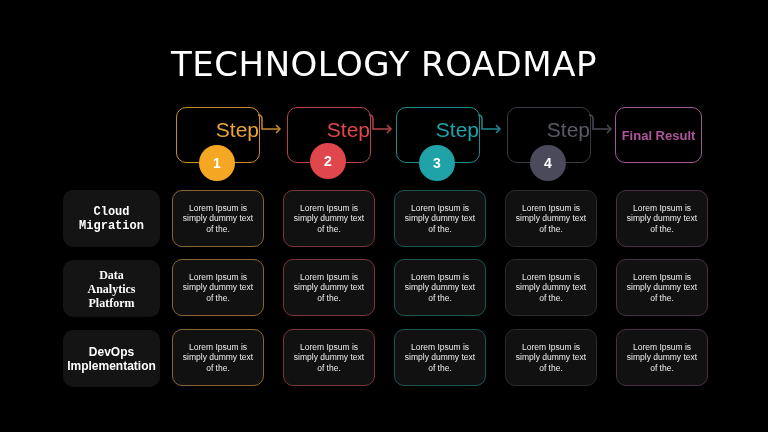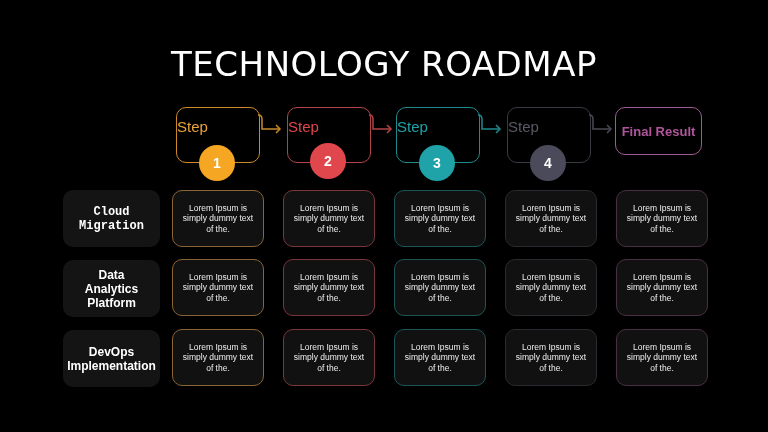--- a/index.html
+++ b/index.html
@@ -1,22 +1,22 @@
 <!DOCTYPE html>
 <html><head>
 <meta charset="utf-8">
 <style>
   html,body{margin:0;padding:0;background:#000;}
   body{width:768px;height:432px;position:relative;overflow:hidden;font-family:"Liberation Sans","DejaVu Sans",sans-serif;color:#fff;}
   .title{position:absolute;top:44px;left:0;width:768px;text-align:center;font-size:34px;letter-spacing:0.5px;color:#fff;font-family:"DejaVu Sans","Liberation Sans",sans-serif;font-weight:normal;}
   .step{position:absolute;top:107px;width:84px;height:56px;box-sizing:border-box;border:1.5px solid;border-radius:10px;}
-  .step .lbl{position:absolute;top:10px;left:0;width:100%;text-align:left;font-size:15px;}
+  .step .lbl{position:absolute;top:10px;left:0;width:100%;text-align:right;font-size:21px;}
   .badge{position:absolute;width:36px;height:36px;border-radius:50%;color:#fff;font-size:14px;font-weight:bold;display:flex;align-items:center;justify-content:center;}
   .arrow{position:absolute;}
-  .final{position:absolute;left:615px;top:107px;width:87px;height:48px;box-sizing:border-box;border:1.5px solid #a05a93;border-radius:10px;display:flex;align-items:center;justify-content:center;color:#b0559c;font-weight:bold;font-size:13px;}
+  .final{position:absolute;left:615px;top:107px;width:87px;height:56px;box-sizing:border-box;border:1.5px solid #a05a93;border-radius:10px;display:flex;align-items:center;justify-content:center;color:#b0559c;font-weight:bold;font-size:13px;}
   .rowlbl{position:absolute;left:63px;width:97px;background:#141414;border-radius:10px;display:flex;align-items:center;justify-content:center;text-align:center;font-weight:bold;font-size:12px;line-height:14px;color:#fff;}
   .cell{position:absolute;width:92px;height:57px;box-sizing:border-box;border:1px solid;border-radius:10px;background:#111;display:flex;align-items:center;justify-content:center;text-align:center;font-size:8.5px;line-height:10.5px;color:#eee;padding:8px 6px;}
 </style>
 </head>
 <body>
 
 <div class="title">TECHNOLOGY ROADMAP</div>
 
 <div class="step" style="left:176px;border-color:#c98a2a;color:#e8a33a;">
   <div class="lbl">Step</div>
@@ -50,21 +50,21 @@
 </div>
 <div class="badge" style="left:530px;top:145px;background:#4a4a5a;">4</div>
 <svg class="arrow" style="left:587px;top:113px" width="30" height="22">
     <path d="M2 2 Q6 2 6 6 L6 16 L24 16" fill="none" stroke="#4a4a55" stroke-width="1.5"></path>
     <path d="M20 12 L24 16 L20 20" fill="none" stroke="#4a4a55" stroke-width="1.5"></path>
   </svg>
 
 <div class="final">Final Result</div>
 
 <div class="rowlbl" style="top:190px;height:57px;padding:0 14px;box-sizing:border-box;font-family:Liberation Mono, monospace;">Cloud Migration</div>
-<div class="rowlbl" style="top:260px;height:57px;padding:0 18px;box-sizing:border-box;">Data Analytics Platform</div>
+<div class="rowlbl" style="top:260px;height:57px;padding:0 18px;box-sizing:border-box;font-family:Liberation Serif, serif;">Data Analytics Platform</div>
 <div class="rowlbl" style="top:330px;height:57px;padding:0 4px;box-sizing:border-box;">DevOps Implementation</div>
 
 <div class="cell" style="left:172px;top:190px;border-color:#8a6436;">Lorem Ipsum is simply dummy text of the.</div>
 <div class="cell" style="left:283px;top:190px;border-color:#7a3639;">Lorem Ipsum is simply dummy text of the.</div>
 <div class="cell" style="left:394px;top:190px;border-color:#1d5557;">Lorem Ipsum is simply dummy text of the.</div>
 <div class="cell" style="left:505px;top:190px;border-color:#2a2a30;">Lorem Ipsum is simply dummy text of the.</div>
 <div class="cell" style="left:616px;top:190px;border-color:#4a2f44;">Lorem Ipsum is simply dummy text of the.</div>
 
 <div class="cell" style="left:172px;top:259px;border-color:#8a6436;">Lorem Ipsum is simply dummy text of the.</div>
 <div class="cell" style="left:283px;top:259px;border-color:#7a3639;">Lorem Ipsum is simply dummy text of the.</div>

